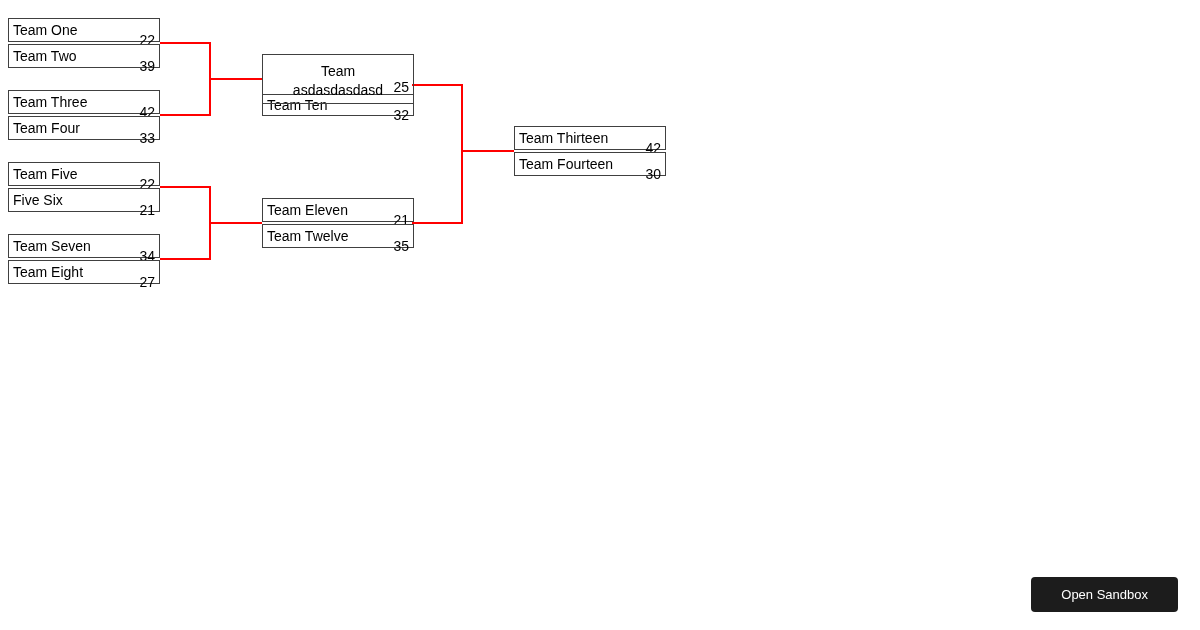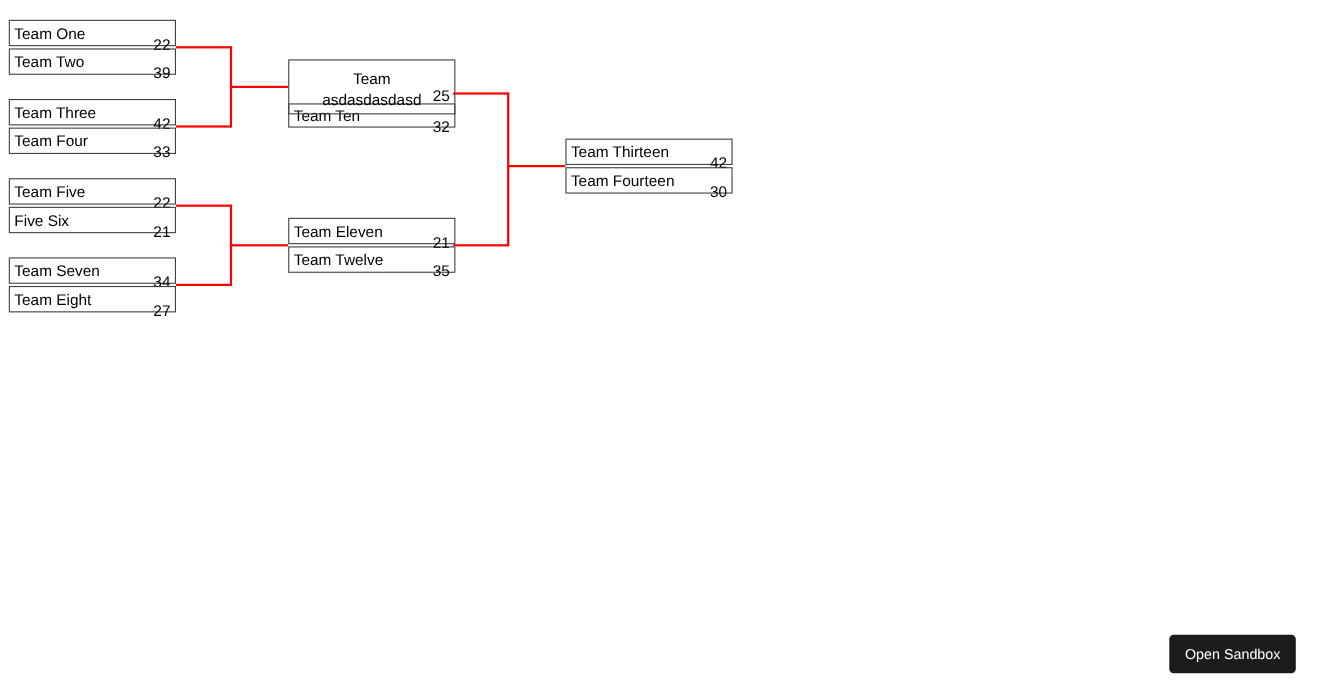--- a/index.html
+++ b/index.html
@@ -88,21 +88,21 @@
 
   
   .sandbox-btn {
     position: absolute;
     right: 22px;
     bottom: 18px;
     background: #1c1c1c;
     color: #ffffff;
     border: none;
     border-radius: 4px;
-    padding: 10px 14px;
+    padding: 10px 30px;
     font-size: 13px;
     font-family: "Liberation Sans", sans-serif;
     cursor: pointer;
     margin-top: 16px;
   }
 </style>
 </head>
 <body>
 
 <div class="stage">

